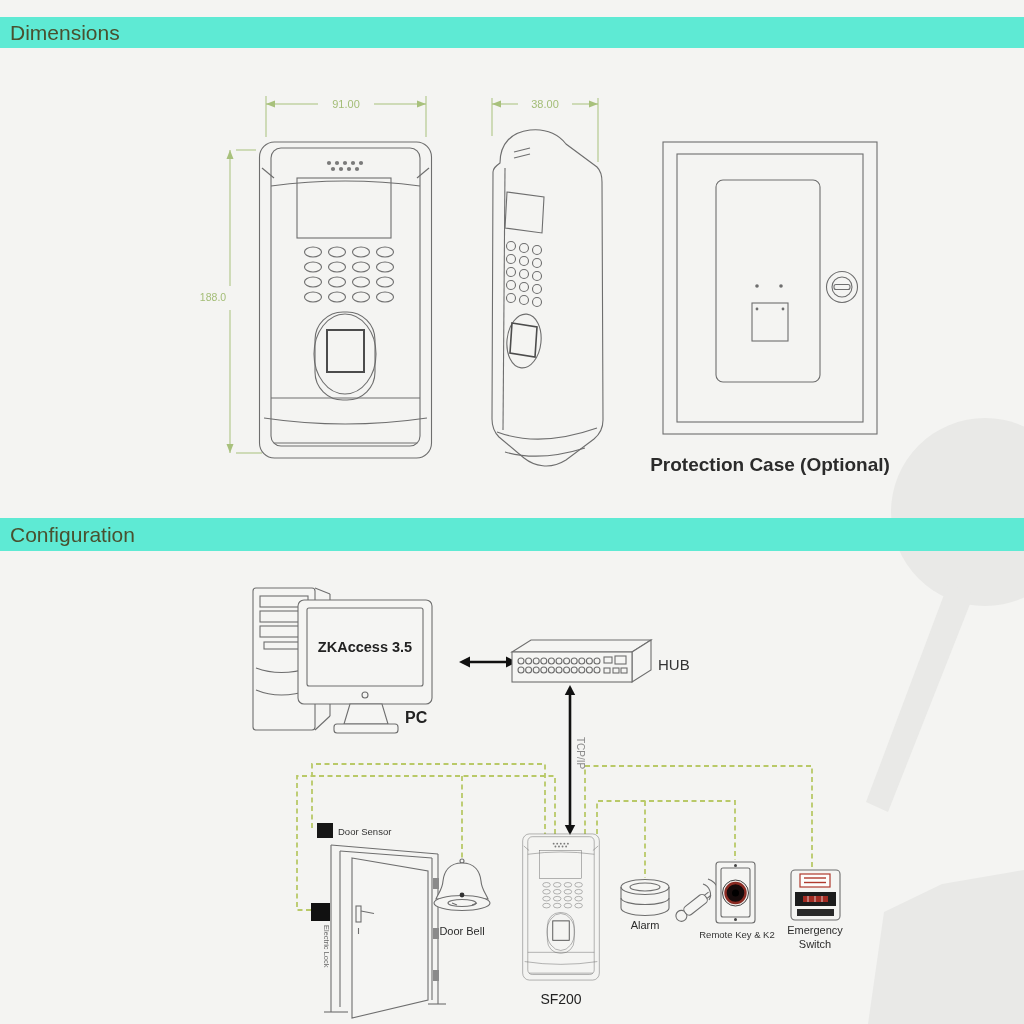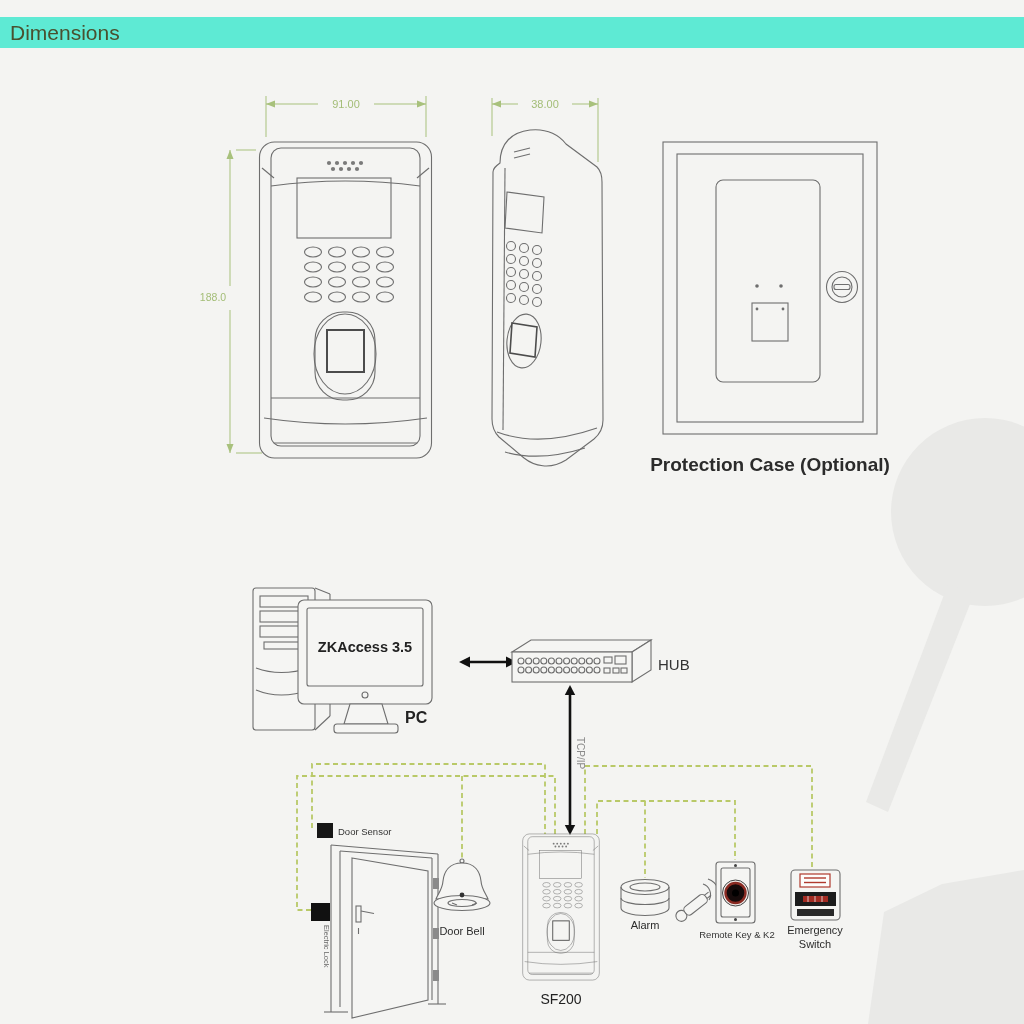--- a/index.html
+++ b/index.html
@@ -332,14 +332,17 @@
       <text class="lbl" x="815" y="934" text-anchor="middle">Emergency</text>
       <text class="lbl" x="815" y="948" text-anchor="middle">Switch</text>
     </g>
 
   </g>
 </svg>
 
 <div class="banner banner1">
   <span>Dimensions</span>
 </div>
-
+<div class="banner banner2">
+  <span>Configuration</span>
 </div>
 
+</div>
+
 </body></html>

